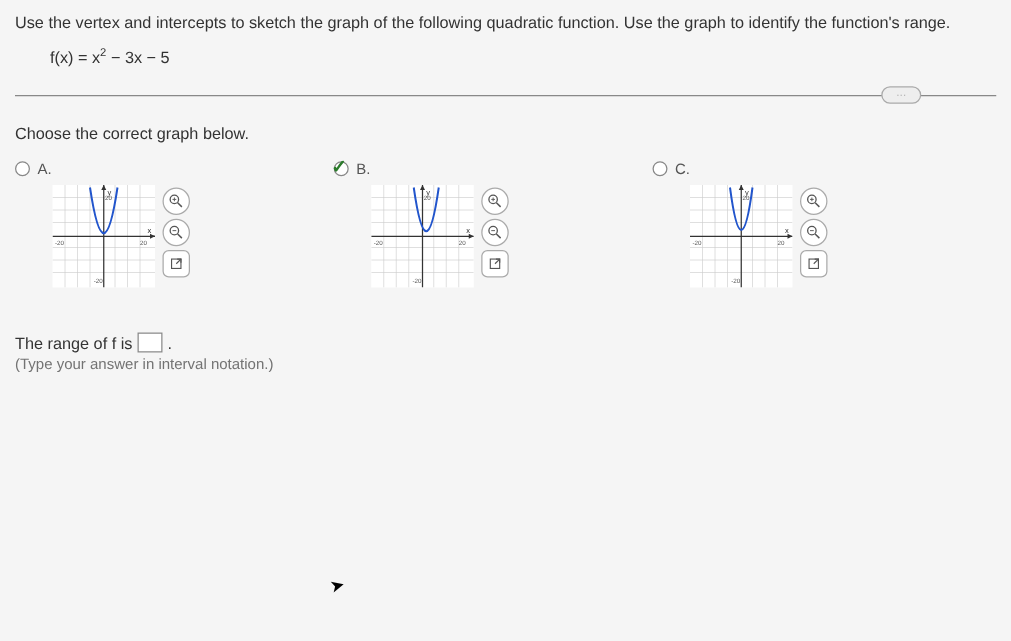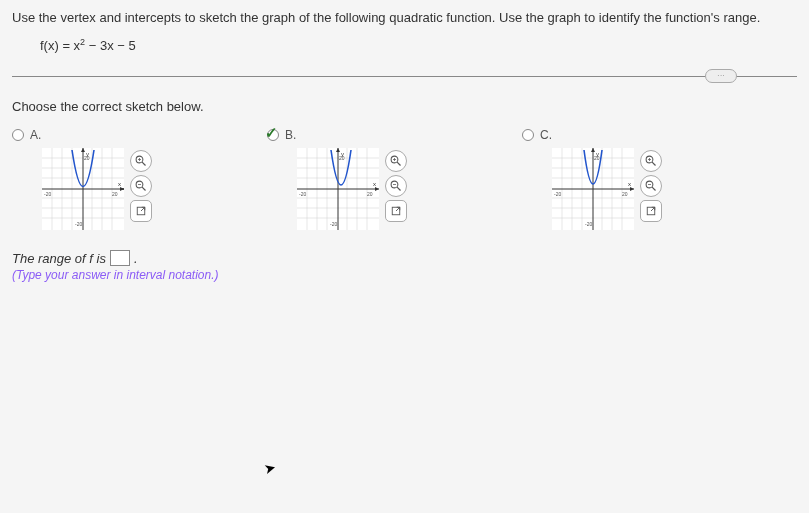--- a/index.html
+++ b/index.html
@@ -64,27 +64,27 @@
       position: relative;
     }
     .tool-col { display: flex; flex-direction: column; gap: 3px; margin-top:2px;}
     .tool-btn {
       width: 22px; height: 22px; border: 1px solid #aaa;
       border-radius: 50%; background: #fff; display:flex;
       align-items:center; justify-content:center;
     }
     .tool-btn.square { border-radius: 5px; }
     .tool-btn svg { width: 12px; height: 12px; }
-    .range-section { margin-top: 20px; font-style: italic; }
+    .range-section { margin-top: 36px; }
     .range-line { display: flex; align-items: center; gap: 4px; }
     .range-input {
       width: 20px; height: 16px; border: 1px solid #888;
       background: #fff; display:inline-block;
     }
-    .hint { font-size: 12px; color: #8b5cf6; margin-top:2px;}
+    .hint { font-size: 12px; color: #737373; margin-top:2px;}
     .cursor {
       position: absolute;
       left: 264px; top: 460px;
       font-size: 14px; color: #000;
       transform: rotate(-15deg);
     }
   </style>
 </head>
 <body>
 
@@ -92,21 +92,21 @@
 
 <div class="formula">
   <span>f(x) = x</span><sup>2</sup><span> − 3x − 5</span>
 </div>
 
 <div class="divider-row">
   <div class="divider-line"></div>
   <div class="dash-box">···</div>
 </div>
 
-<div class="choose-text">Choose the correct sketch below.</div>
+<div class="choose-text">Choose the correct graph below.</div>
 
 <div class="options-row">
 
   <div class="option">
     <div class="option-header">
       <span class="radio"></span>
       <span class="option-label">A.</span>
     </div>
     <div class="graph-area">
       <div class="graph-box">

